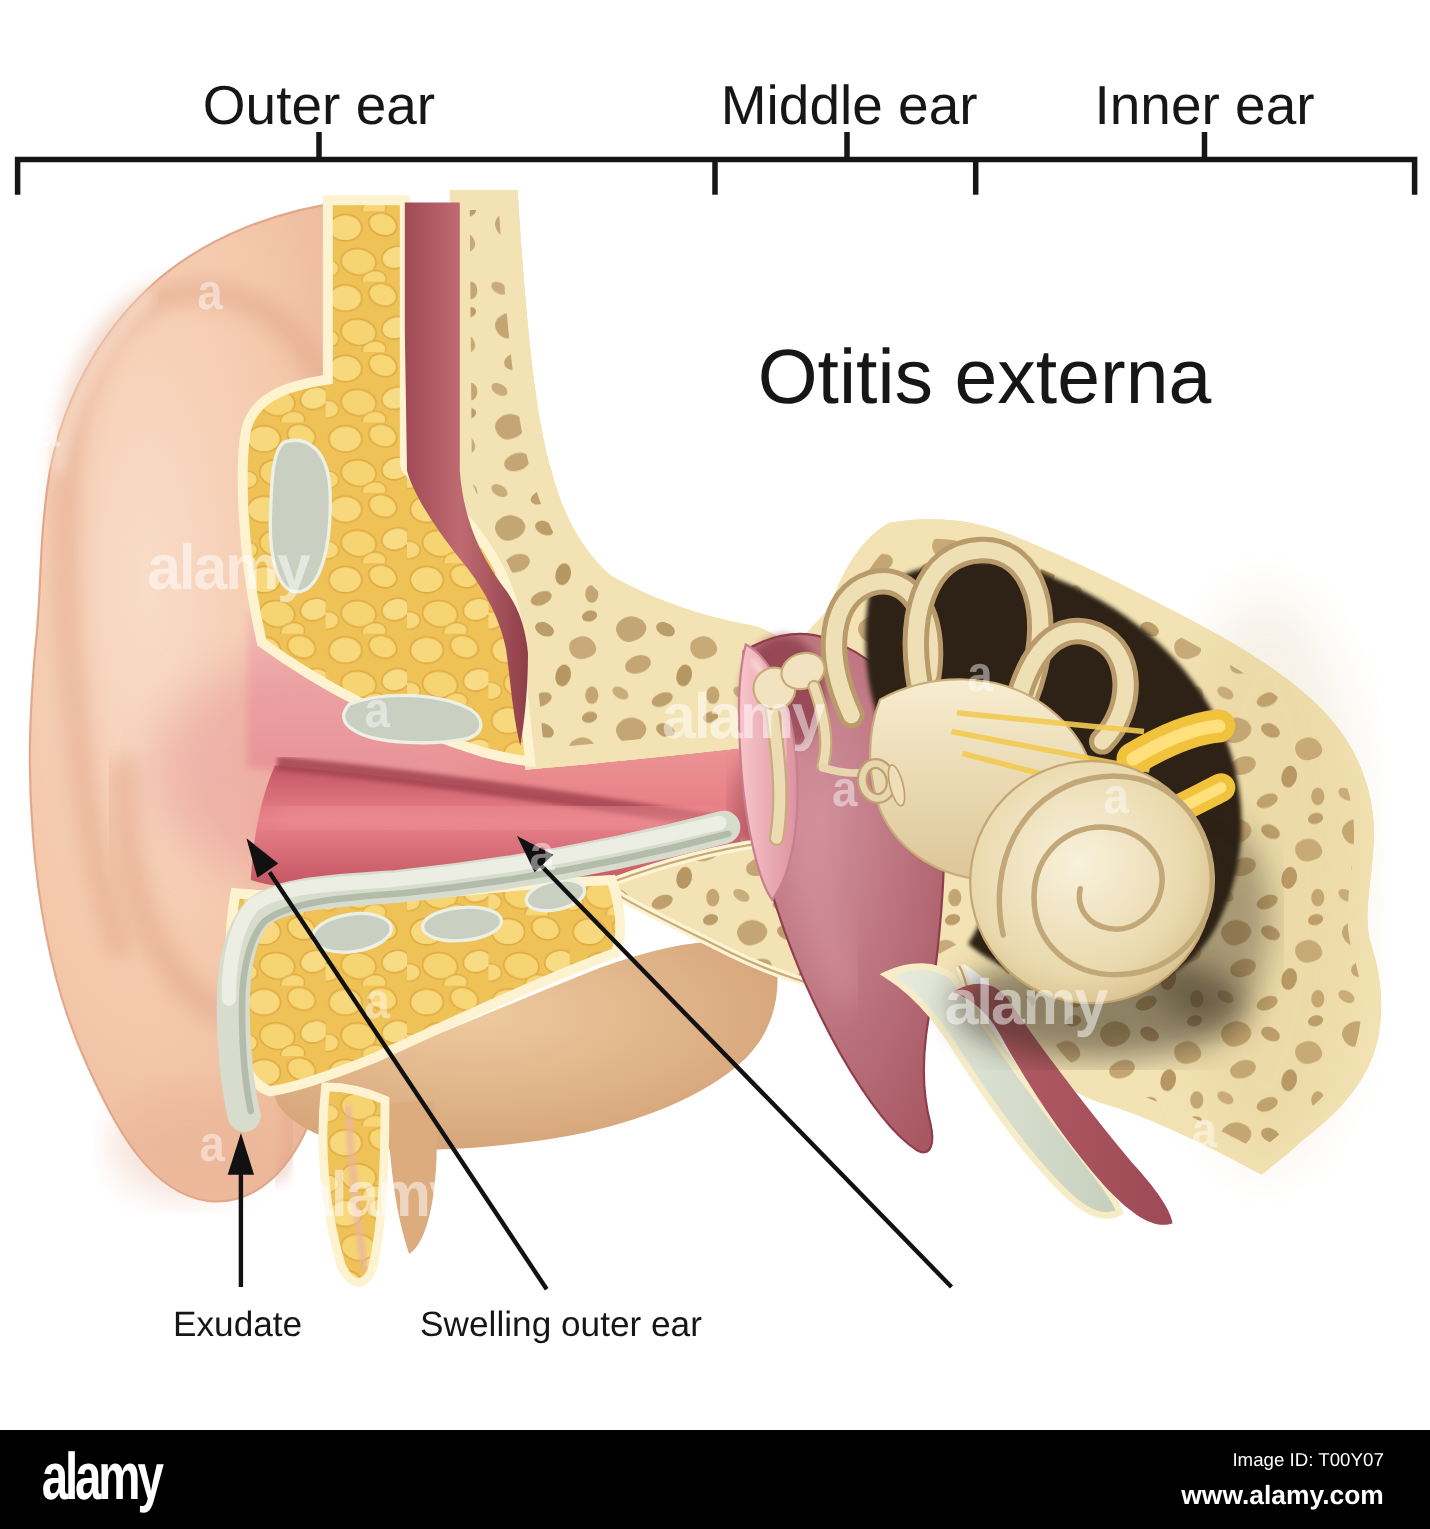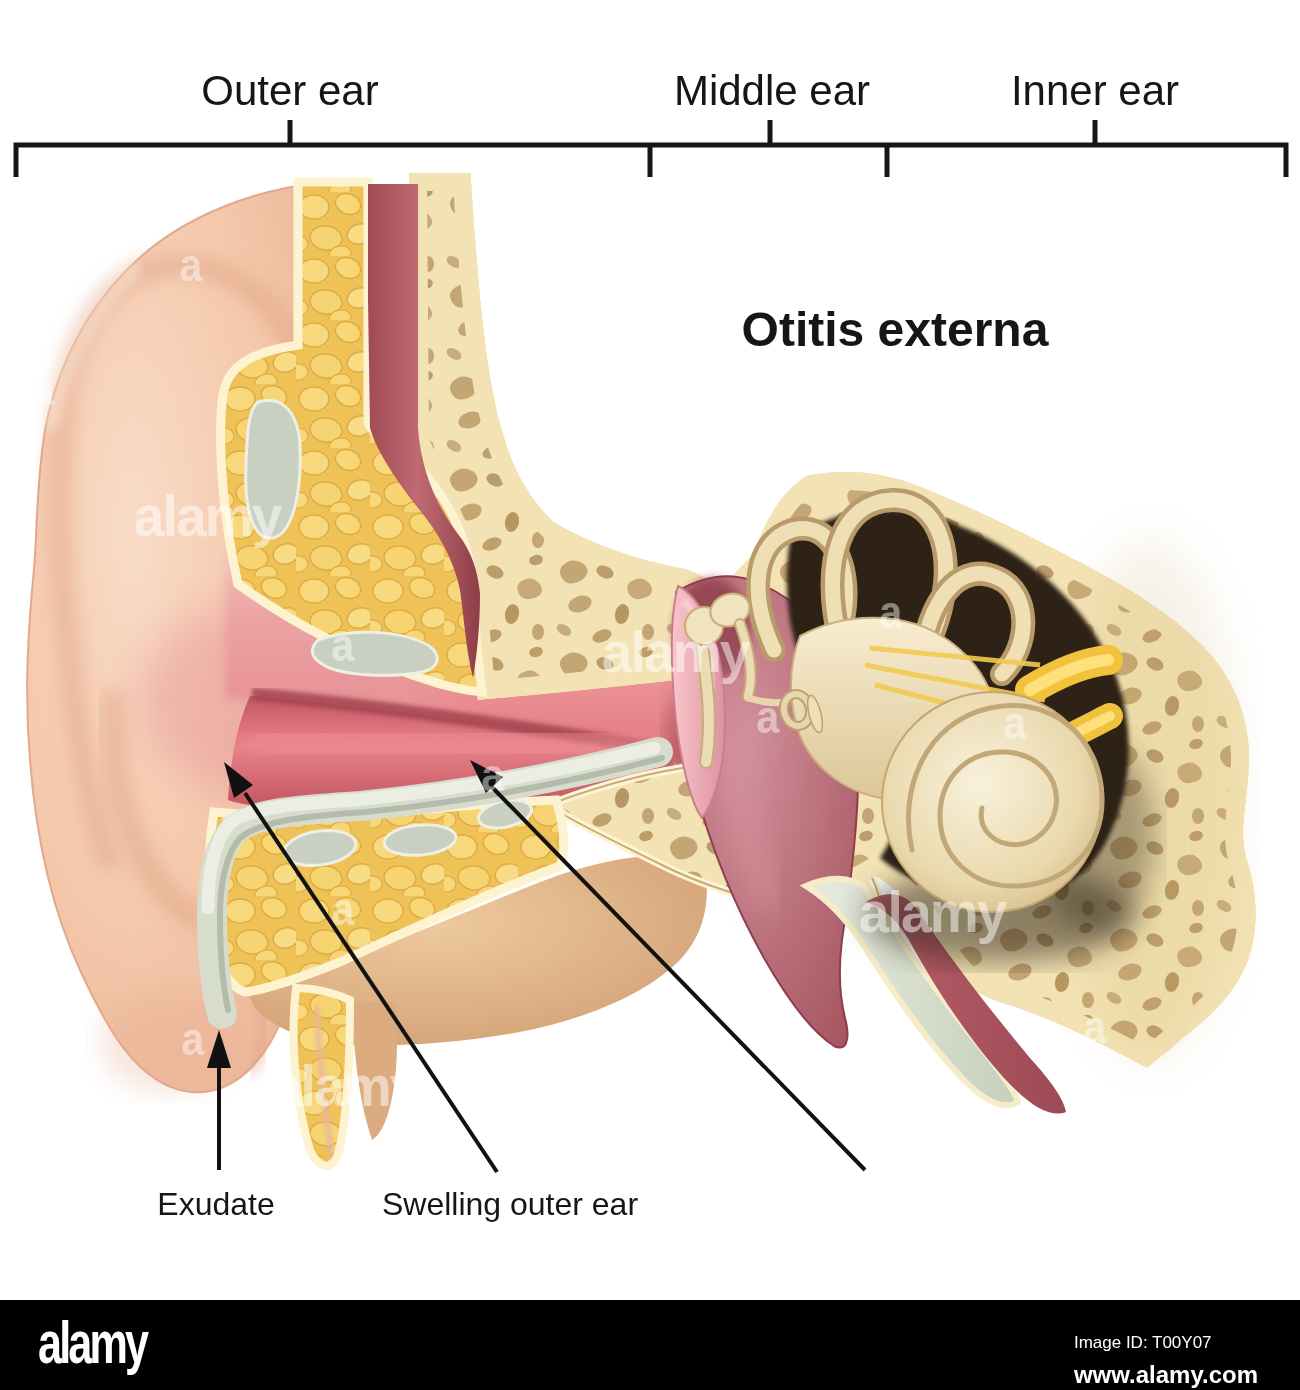--- a/index.html
+++ b/index.html
@@ -1,30 +1,30 @@
 <!DOCTYPE html>
 <html><head>
 <meta charset="utf-8">
 <style>
   html,body{margin:0;padding:0;background:#fff;}
   #stage{position:relative;width:1300px;height:1390px;background:#fff;overflow:hidden;
          font-family:"Liberation Sans",sans-serif;}
   #art{position:absolute;left:0;top:0;}
   .lbl{position:absolute;color:#161616;white-space:nowrap;transform:translateX(-50%);}
-  .lbl-section{font-size:42px;letter-spacing:0px;}
-  .lbl-title{font-size:48px;font-weight:bold;}
+  .lbl-section{font-size:50px;letter-spacing:0px;}
+  .lbl-title{font-size:70px;font-weight:normal;}
   .lbl-annot{font-size:32px;}
   .wm{position:absolute;color:rgba(255,255,255,0.45);font-size:46px;font-weight:bold;
       pointer-events:none;transform:scaleX(.9);}
   .wml{position:absolute;color:rgba(255,255,255,0.5);font-size:58px;font-weight:bold;
       letter-spacing:-2px;pointer-events:none;transform:scaleX(.95);}
   #footer{position:absolute;left:0;top:1300px;width:1300px;height:90px;background:#000;}
   #footer-logo{position:absolute;left:38px;top:8px;color:#fff;font-size:60px;font-weight:bold;
       letter-spacing:-4px;transform:scaleX(.72);transform-origin:left center;}
-  #footer-meta{position:absolute;right:42px;top:33px;text-align:left;color:#fff;}
+  #footer-meta{position:absolute;right:42px;top:18px;text-align:right;color:#fff;}
   #footer-id{font-size:17px;}
   #footer-url{font-size:24px;font-weight:bold;margin-top:8px;}
 </style>
 </head>
 <body>
 
 <div id="stage">
 
 <svg id="art" width="1300" height="1390" viewBox="0 0 1300 1390">
   <defs>

